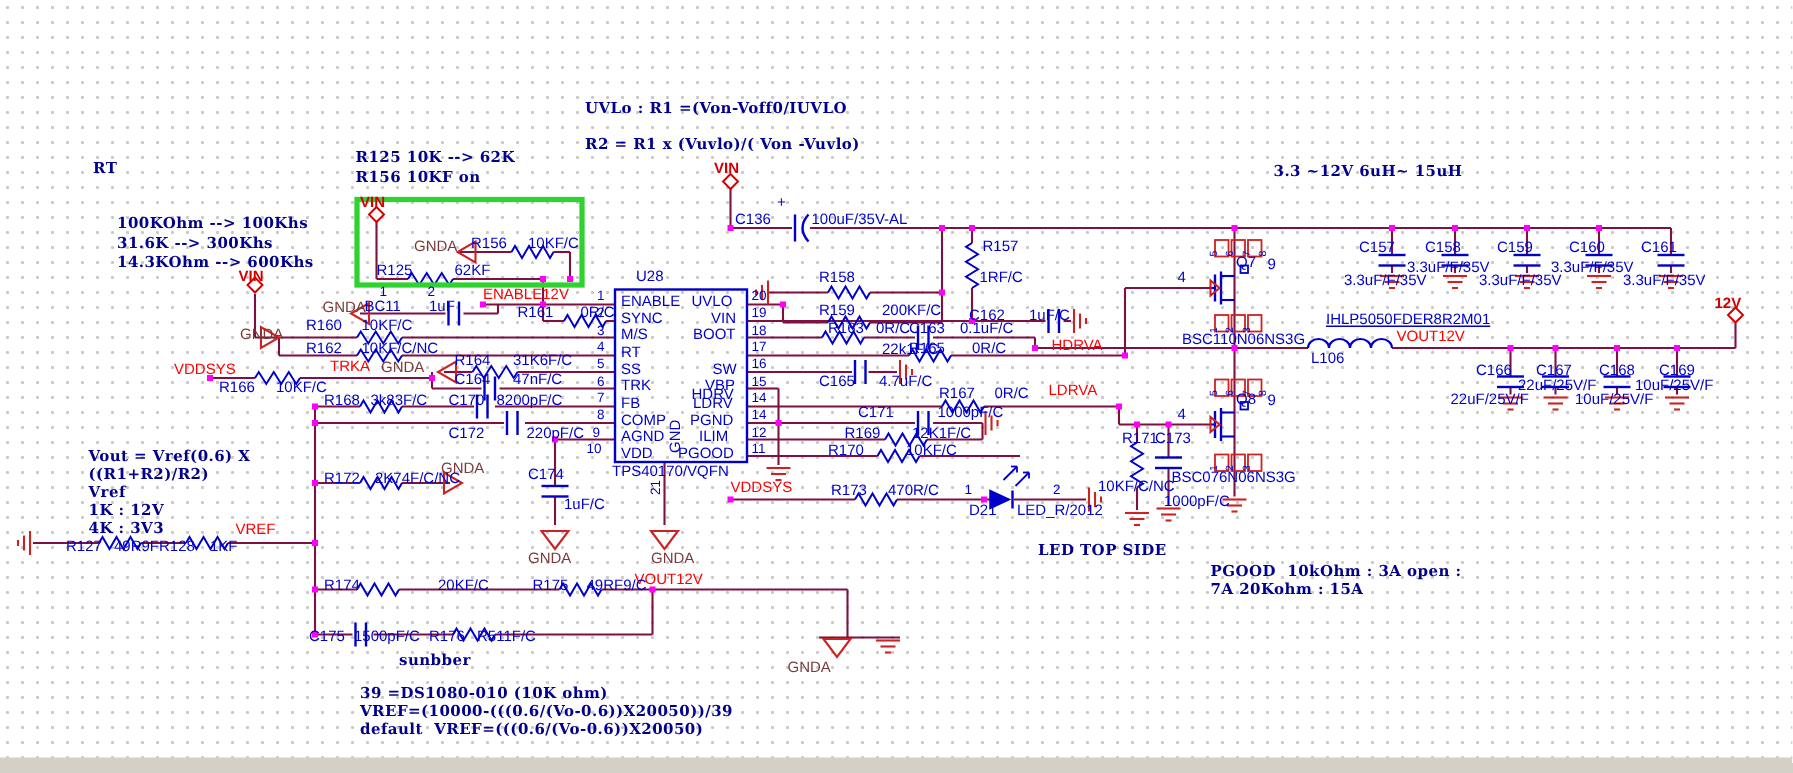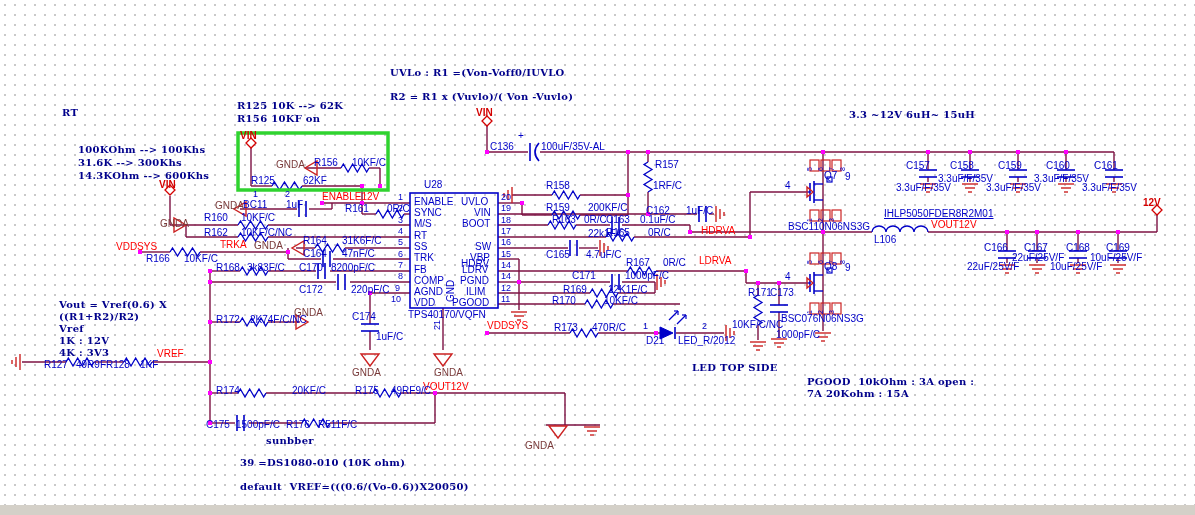--- a/index.html
+++ b/index.html
@@ -370,20 +370,21 @@
       <span class="lbl cmt" style="left: 78px; top: 145px;">100KOhm --&gt; 100Khs</span>
       <span class="lbl cmt" style="left: 78px; top: 158px;">31.6K --&gt; 300Khs</span>
       <span class="lbl cmt" style="left: 78px; top: 171px;">14.3KOhm --&gt; 600Khs</span>
       <span class="lbl cmt" style="left: 849px; top: 110px;">3.3 ~12V 6uH~ 15uH</span>
       <span class="lbl cmt" style="left: 59px; top: 300px;">Vout = Vref(0.6) X</span>
       <span class="lbl cmt" style="left: 59px; top: 312px;">((R1+R2)/R2)</span>
       <span class="lbl cmt" style="left: 59px; top: 324px;">Vref</span>
       <span class="lbl cmt" style="left: 59px; top: 336px;">1K : 12V</span>
       <span class="lbl cmt" style="left: 59px; top: 348px;">4K : 3V3</span>
       <span class="lbl cmt" style="left: 240px; top: 458px;">39 =DS1080-010 (10K ohm)</span>
+      <span class="lbl cmt" style="left: 240px; top: 470px;">VREF=(10000-(((0.6/(Vo-0.6))X20050))/39</span>
       <span class="lbl cmt" style="left: 240px; top: 482px;">default  VREF=(((0.6/(Vo-0.6))X20050)</span>
       <span class="lbl cmt" style="left: 807px; top: 377px;">PGOOD  10kOhm : 3A open :</span>
       <span class="lbl cmt" style="left: 807px; top: 389px;">7A 20Kohm : 15A</span>
       <span class="lbl cmt" style="left: 692px; top: 363px;">LED TOP SIDE</span>
       <span class="lbl cmt" style="left: 266px; top: 436px;">sunbber</span>
       <span class="lbl prt" style="left: 159px; top: 180px;">VIN</span>
       <span class="lbl prt" style="left: 240px; top: 131px;">VIN</span>
       <span class="lbl prt" style="left: 476px; top: 108px;">VIN</span>
       <span class="lbl prt" style="left: 1143px; top: 198px;">12V</span>
       <span class="lbl net" style="left: 322px; top: 192px;">ENABLE12V</span>

